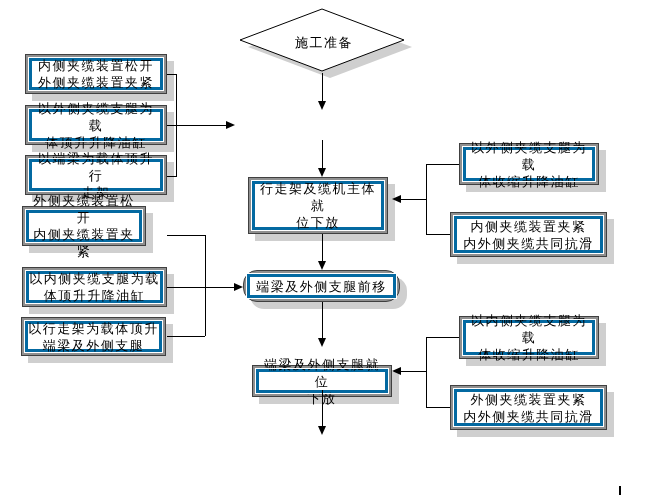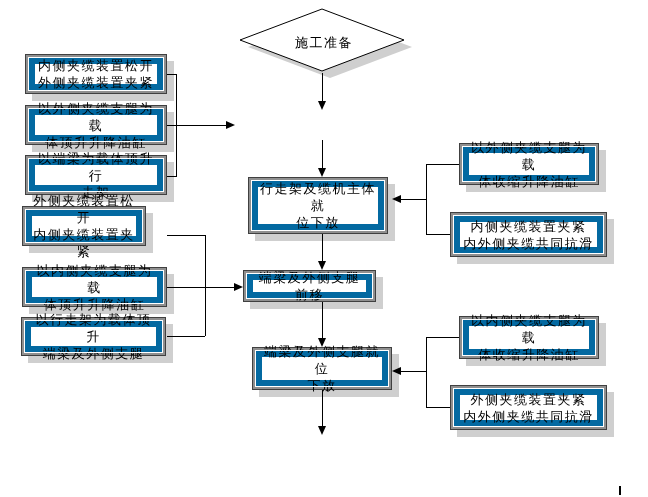--- a/index.html
+++ b/index.html
@@ -8,21 +8,21 @@
     font-family:"Liberation Serif", serif;color:#000;overflow:hidden;
   }
   
   .fbox{
     position:absolute;box-sizing:border-box;
     background:#8f8f8f;border:1px solid #404040;padding:3px;
     box-shadow:7px 7px 0 #cfcfcf;
   }
   .fbox .inner{
     box-sizing:border-box;width:100%;height:100%;
-    background:#fff;border:6px solid #0369a1;outline:1px solid #fff;
+    background:#fff;border:3px solid #0369a1;outline:1px solid #fff;
     display:flex;align-items:center;justify-content:center;text-align:center;
   }
   .fbox .txt{
     font-size:13px;line-height:17px;letter-spacing:1.5px;white-space:pre-line;
   }
   
   .ln{position:absolute;background:#000;}
   
   .ah{position:absolute;width:0;height:0;}
   .ah.down{border-left:4px solid transparent;border-right:4px solid transparent;border-top:9px solid #000;}
@@ -34,22 +34,22 @@
   .diamond .dtxt{
     position:absolute;left:0;top:0;width:100%;height:100%;
     display:flex;align-items:center;justify-content:center;text-align:center;
     font-size:13px;line-height:17px;letter-spacing:1.5px;white-space:pre-line;
   }
   
   #start-diamond{left:236px;top:6px;width:176px;height:72px;}
   #end-diamond{left:236px;top:431px;width:180px;height:66px;}
   #step1{left:235px;top:110px;width:174px;height:30px;}
   #step2{left:248px;top:177px;width:140px;height:57px;}
-  #step3{left:243px;top:270px;width:133px;height:32px;}
-  #step4{left:252px;top:347px;width:140px;height:43px;}
+  #step3{left:243px;top:270px;width:157px;height:32px;border-radius:14px;}
+  #step4{left:252px;top:365px;width:140px;height:32px;}
   #lnote1{left:25px;top:54px;width:142px;height:40px;}
   #lnote2{left:25px;top:105px;width:142px;height:40px;}
   #lnote3{left:25px;top:155px;width:142px;height:40px;}
   #lnote4{left:22px;top:206px;width:124px;height:40px;}
   #lnote5{left:22px;top:267px;width:145px;height:40px;}
   #lnote6{left:21px;top:317px;width:145px;height:39px;}
   #rnote1{left:459px;top:143px;width:140px;height:42px;}
   #rnote2{left:450px;top:212px;width:157px;height:45px;}
   #rnote3{left:459px;top:316px;width:140px;height:43px;}
   #rnote4{left:450px;top:385px;width:157px;height:45px;}

